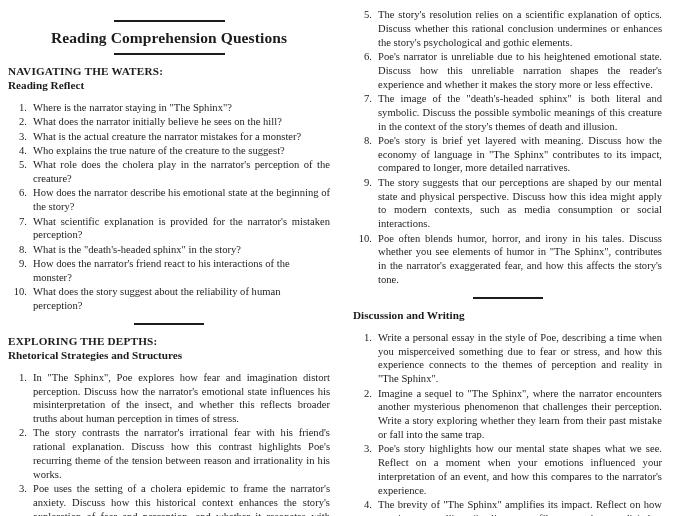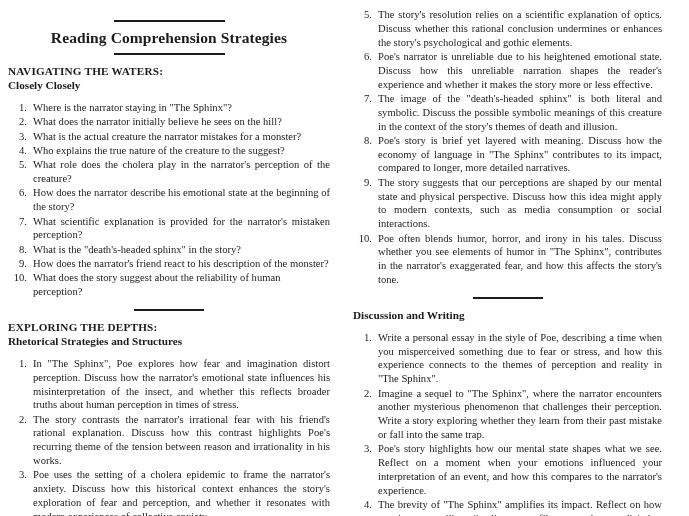--- a/index.html
+++ b/index.html
@@ -124,27 +124,27 @@
 </head>
 <body>
 
 <div class="page">
   <div class="columns">
 
     <div class="column left">
 
       <div class="title-block">
         <div class="rule-title"></div>
-        <h1 class="doc-title">Reading Comprehension Strategies</h1>
+        <h1 class="doc-title">Reading Comprehension Questions</h1>
         <div class="rule-title-below"></div>
       </div>
 
       <div class="section-head">
         <span class="line1">NAVIGATING THE WATERS:</span>
-        <span class="line2">Closely Closely</span>
+        <span class="line2">Reading Reflect</span>
       </div>
 
       <ol class="qlist">
         <li class="short">
             <span class="num">1.</span>
             <span class="qtext">Where is the narrator staying in "The Sphinx"?</span>
           </li>
         <li class="short">
             <span class="num">2.</span>
             <span class="qtext">What does the narrator initially believe he sees on the hill?</span>
@@ -168,21 +168,21 @@
         <li>
             <span class="num">7.</span>
             <span class="qtext">What scientific explanation is provided for the narrator's mistaken perception?</span>
           </li>
         <li class="short">
             <span class="num">8.</span>
             <span class="qtext">What is the "death's-headed sphinx" in the story?</span>
           </li>
         <li class="short">
             <span class="num">9.</span>
-            <span class="qtext">How does the narrator's friend react to his description of the monster?</span>
+            <span class="qtext">How does the narrator's friend react to his interactions of the monster?</span>
           </li>
         <li class="short">
             <span class="num">10.</span>
             <span class="qtext">What does the story suggest about the reliability of human perception?</span>
           </li>
       </ol>
 
       <div class="rule-divider"></div>
 
       <div class="section-head">

